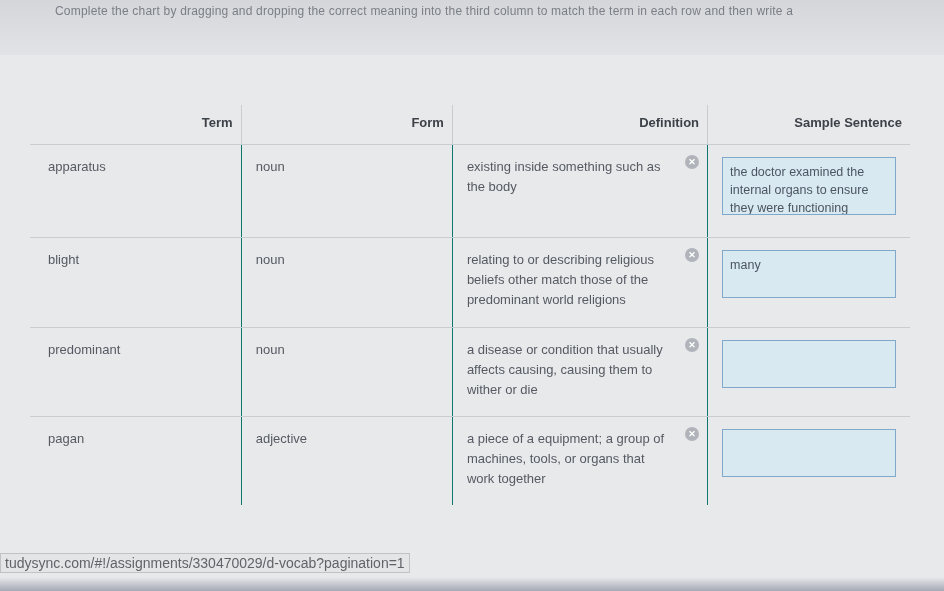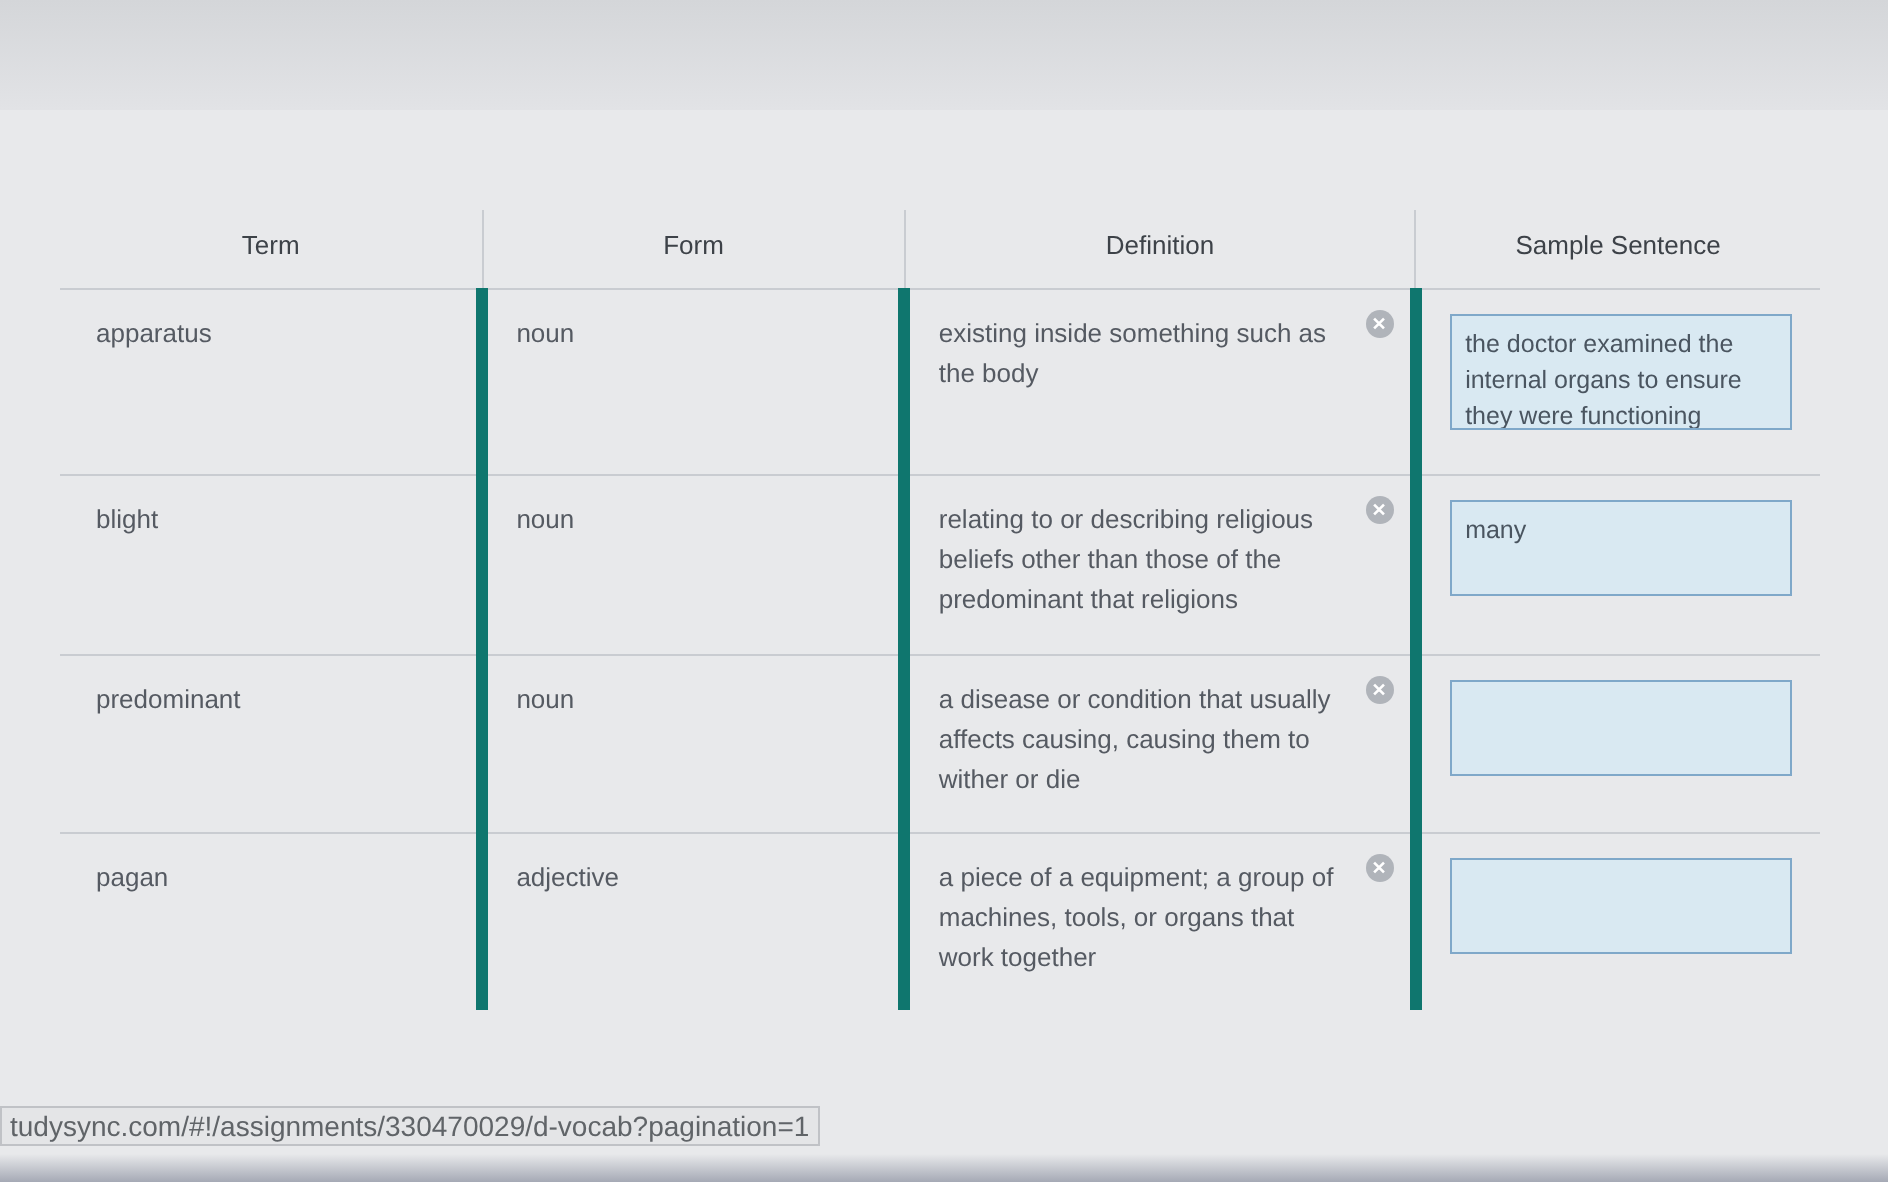--- a/index.html
+++ b/index.html
@@ -38,32 +38,32 @@
     table {
       width: 100%;
       border-collapse: collapse;
       table-layout: fixed;
     }
     col.c1 { width: 24%; }
     col.c2 { width: 24%; }
     col.c3 { width: 29%; }
     col.c4 { width: 23%; }
     thead th {
-      text-align: center;
-      font-weight: 400;
+      text-align: right;
+      font-weight: 700;
       color: #3d4248;
       font-size: 13px;
       padding: 10px 8px 14px 8px;
       border-bottom: 1px solid #c9ccd1;
       border-left: 1px solid #c9ccd1;
     }
     thead th:first-child { border-left: none; }
     tbody td {
       border-bottom: 1px solid #c9ccd1;
-      border-left: 6px solid #0f766e;
+      border-left: 1px solid #0f766e;
       padding: 12px 14px 16px 14px;
       vertical-align: top;
       font-size: 13px;
       color: #555a62;
       line-height: 1.55;
       position: relative;
     }
     tbody td:first-child { border-left: none; padding-left: 18px; }
     tbody tr:last-child td { border-bottom: none; }
     .def-wrap {
@@ -113,20 +113,21 @@
       bottom: 0; left: 0; right: 0;
       height: 14px;
       background: linear-gradient(to top, rgba(40,50,80,0.35), transparent);
       pointer-events: none;
     }
   </style>
 </head>
 <body>
 
 <div class="top-blur">
+  <div class="line1">Complete the chart by dragging and dropping the correct meaning into the third column to match the term in each row and then write a</div>
 </div>
 
 <div class="content">
   <table>
     <colgroup>
       <col class="c1">
         <col class="c2">
         <col class="c3">
         <col class="c4">
     </colgroup>
@@ -147,21 +148,21 @@
           <div class="clear-btn">✕</div>
         </td>
         <td>
           <textarea class="sample-box tall" style="">the doctor examined the internal organs to ensure they were functioning properly</textarea>
         </td>
       </tr>
       <tr>
         <td>blight</td>
         <td>noun</td>
         <td>
-          <div class="def-wrap">relating to or describing religious beliefs other than those of the predominant that religions</div>
+          <div class="def-wrap">relating to or describing religious beliefs other match those of the predominant world religions</div>
           <div class="clear-btn">✕</div>
         </td>
         <td>
           <textarea class="sample-box" style="">many</textarea>
         </td>
       </tr>
       <tr>
         <td>predominant</td>
         <td>noun</td>
         <td>

